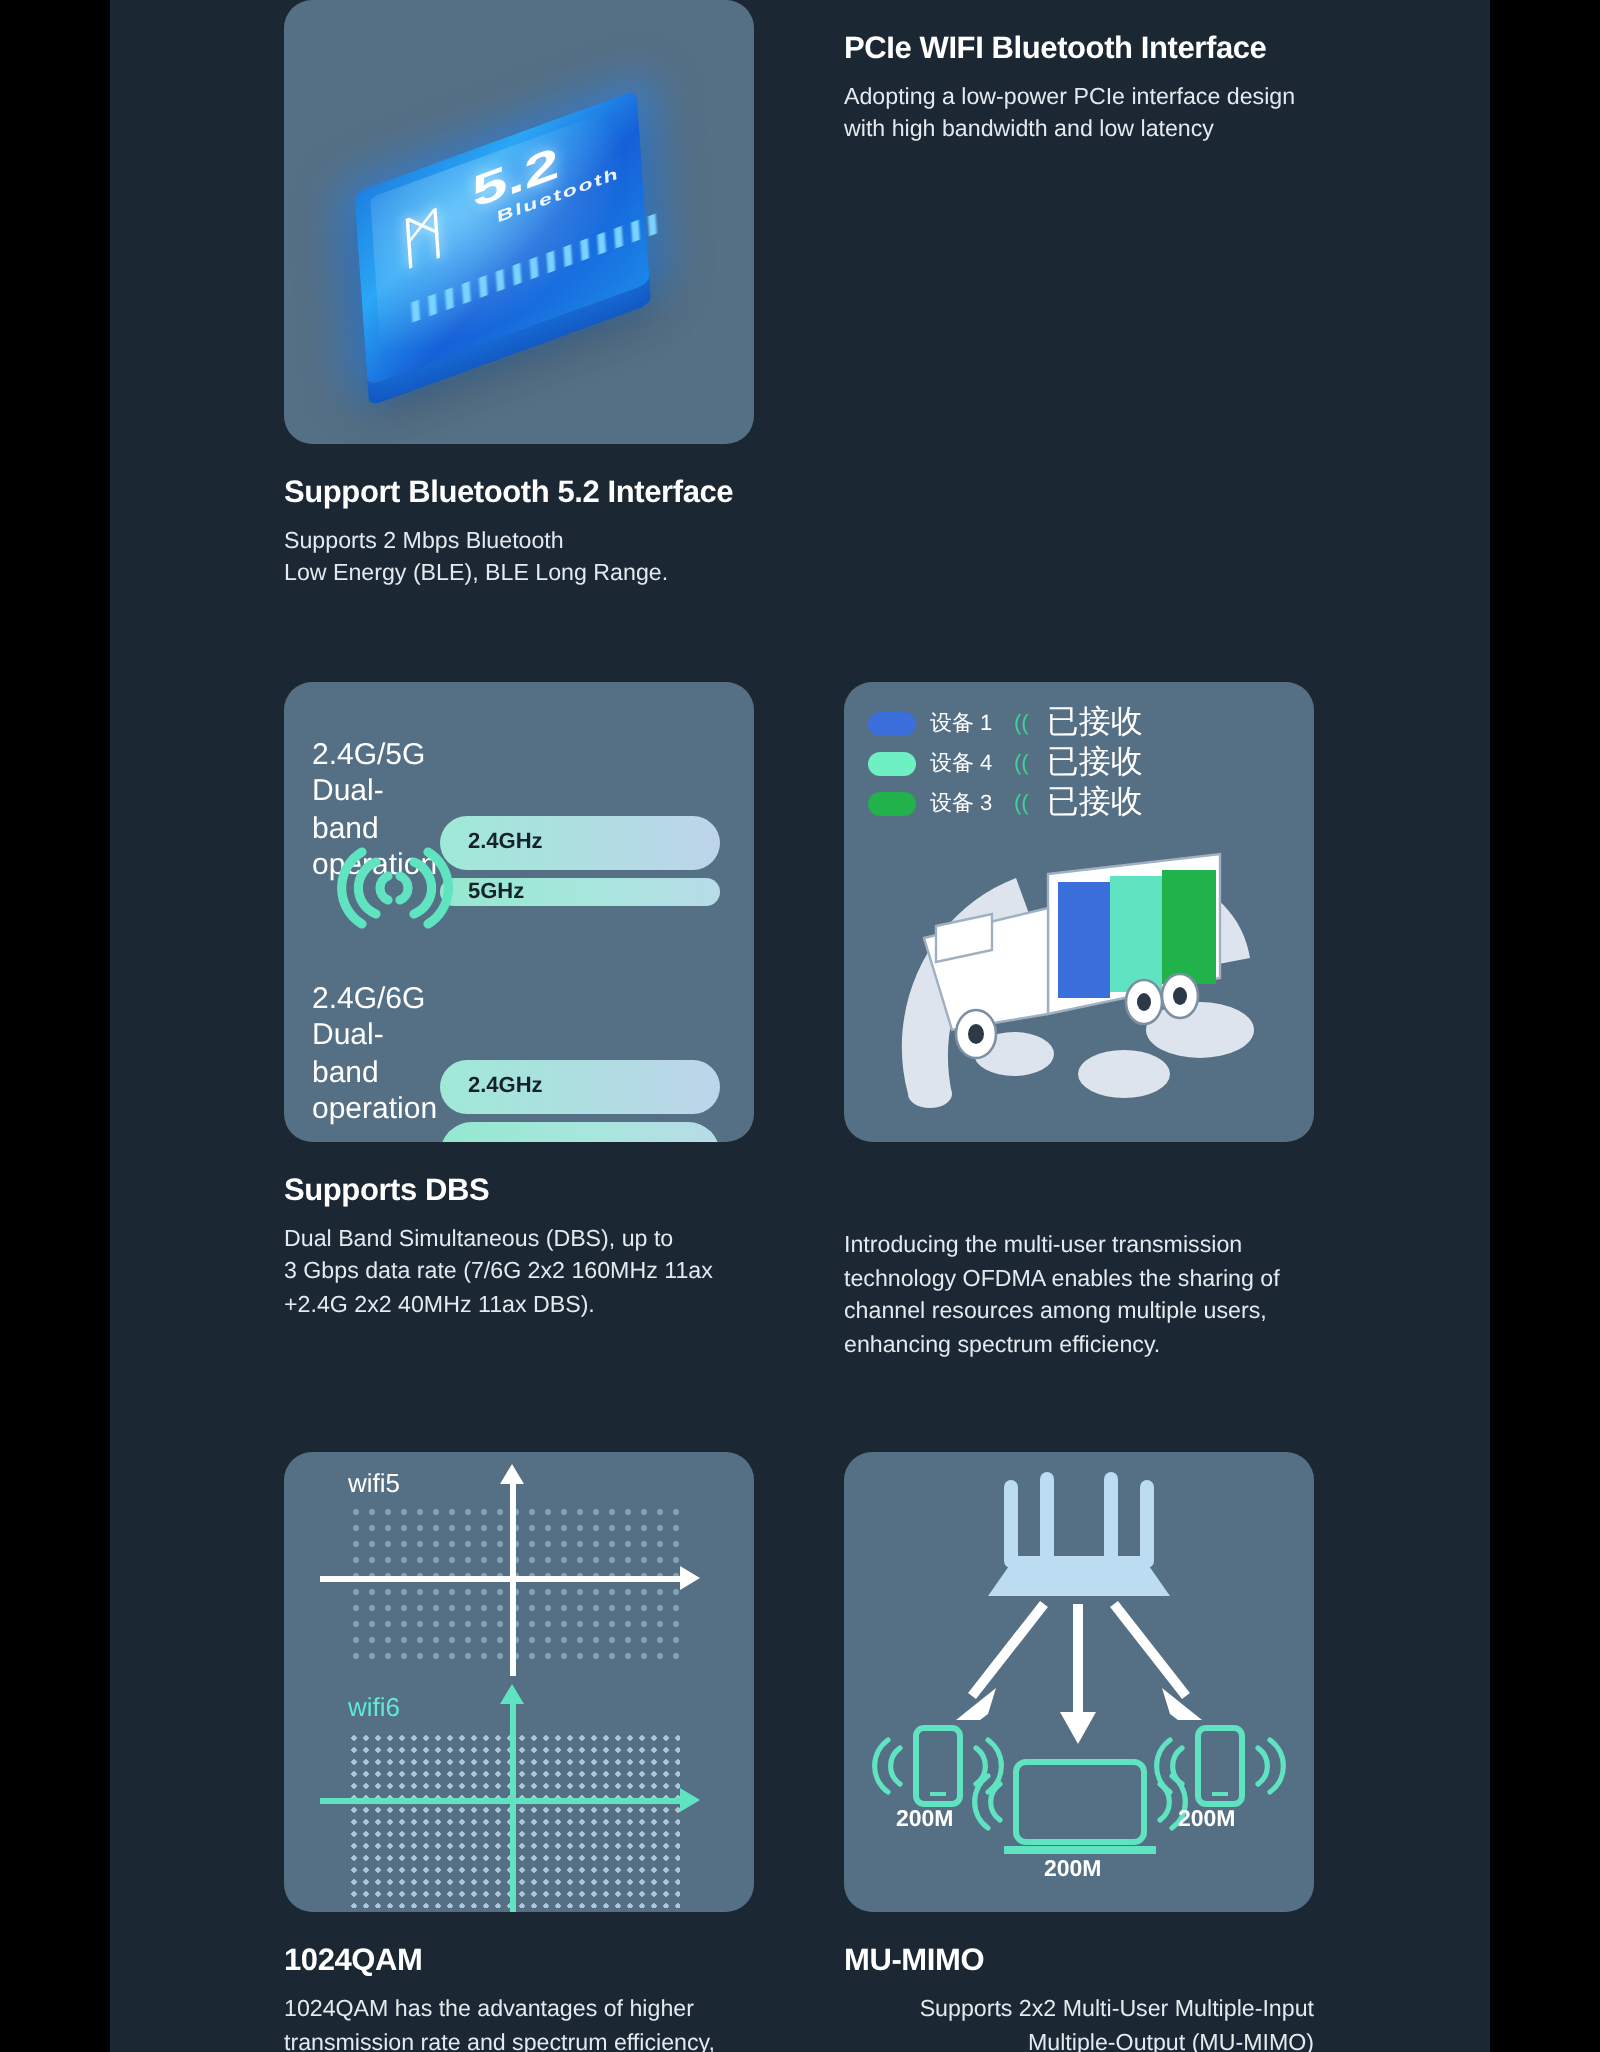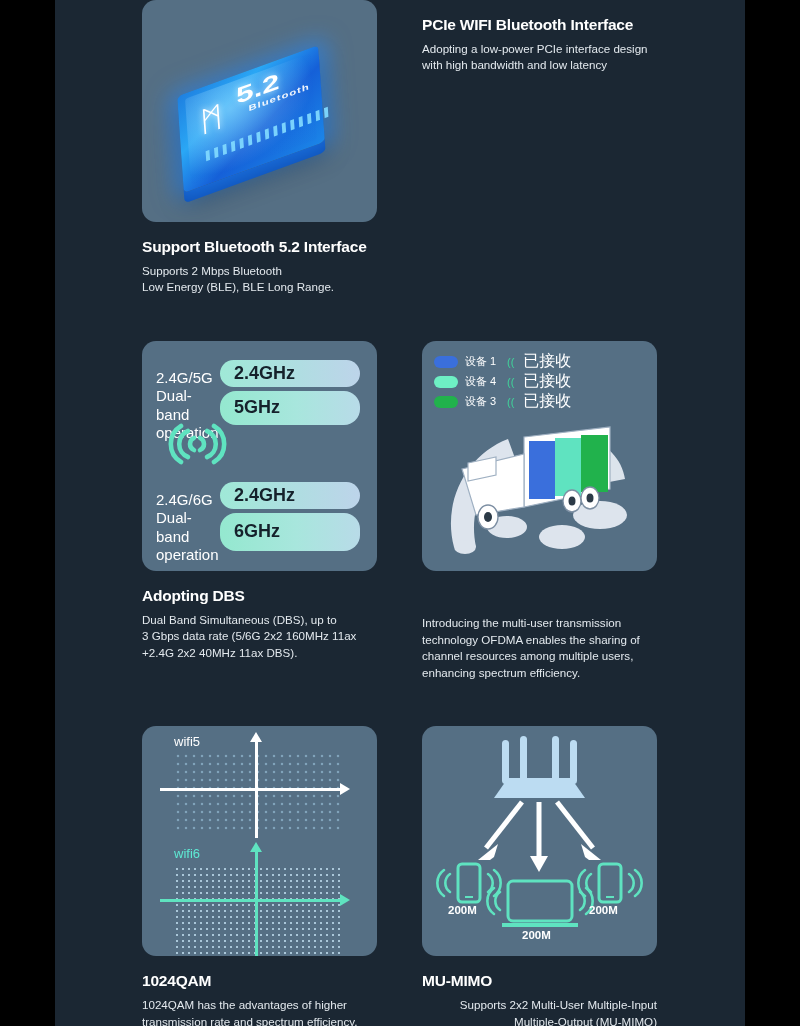--- a/index.html
+++ b/index.html
@@ -176,23 +176,24 @@
     line-height: 1.22;
     width: 62px;
   }
   .pill {
     position: absolute;
     border-radius: 16px;
     display: flex;
     align-items: center;
     padding-left: 14px;
     color: #15212b;
-    font-size: 18px;
+    font-size: 11px;
     font-weight: bold;
     background: linear-gradient(90deg, #9fe9d7 0%, #bdd4ea 100%);
+    margin-top: 48px;
   }
   .pill.mint { background: linear-gradient(90deg, #94e8cf 0%, #a8e6dd 55%, #b8dbe8 100%); }
   .wifi-sym {
     position: absolute;
     left: 18px; top: 82px;
     width: 68px; height: 42px;
   }
   .wifi-sym svg { display: block; }
 
   
@@ -286,44 +287,44 @@
     <div class="block-gap"></div>
 
     <div class="row">
 
       <div class="col">
         <div class="card tall">
           <div class="dbs-label" style="left:14px; top:28px; white-space:pre-line;">2.4G/5G
 Dual-band
 operation</div>
           <div class="pill" style="left:78px; top:19px; width:140px; height:27px;">2.4GHz</div>
-          <div class="pill mint" style="left:78px; top:50px; width:140px; height:34px;">5GHz</div>
+          <div class="pill mint" style="left:78px; top:50px; width:140px; height:14px;">5GHz</div>
 
           <div class="wifi-sym">
             <svg width="68" height="42" viewBox="0 0 68 42">
               <g fill="none" stroke="#5fe3c0" stroke-width="4.6" stroke-linecap="round">
                 <path d="M28 8 A 14 14 0 0 0 28 34"></path>
                 <path d="M21 3 A 21 21 0 0 0 21 39"></path>
                 <path d="M34 15 A 6.5 6.5 0 0 0 34 27"></path>
                 <path d="M40 15 A 6.5 6.5 0 0 1 40 27"></path>
                 <path d="M47 8 A 14 14 0 0 1 47 34"></path>
                 <path d="M54 3 A 21 21 0 0 1 54 39"></path>
               </g>
             </svg>
           </div>
 
           <div class="dbs-label" style="left:14px; top:150px; white-space:pre-line;">2.4G/6G
 Dual-band
 operation</div>
           <div class="pill" style="left:78px; top:141px; width:140px; height:27px;">2.4GHz</div>
           <div class="pill mint" style="left:78px; top:172px; width:140px; height:38px;">6GHz</div>
         </div>
-        <div class="caption-title">Adopting DBS</div>
+        <div class="caption-title">Supports DBS</div>
         <div class="caption-body" style="white-space: pre-line;">Dual Band Simultaneous (DBS), up to
-3 Gbps data rate (5/6G 2x2 160MHz 11ax
+3 Gbps data rate (7/6G 2x2 160MHz 11ax
 +2.4G 2x2 40MHz 11ax DBS).</div>
       </div>
 
       <div class="col">
         <div class="card tall">
           <div class="legend">
             <div class="legend-row">
               <span class="legend-pill" style="background:#3a6fdc"></span>
               <span class="legend-name">设备 1</span>
               <span class="legend-wave">((</span>

